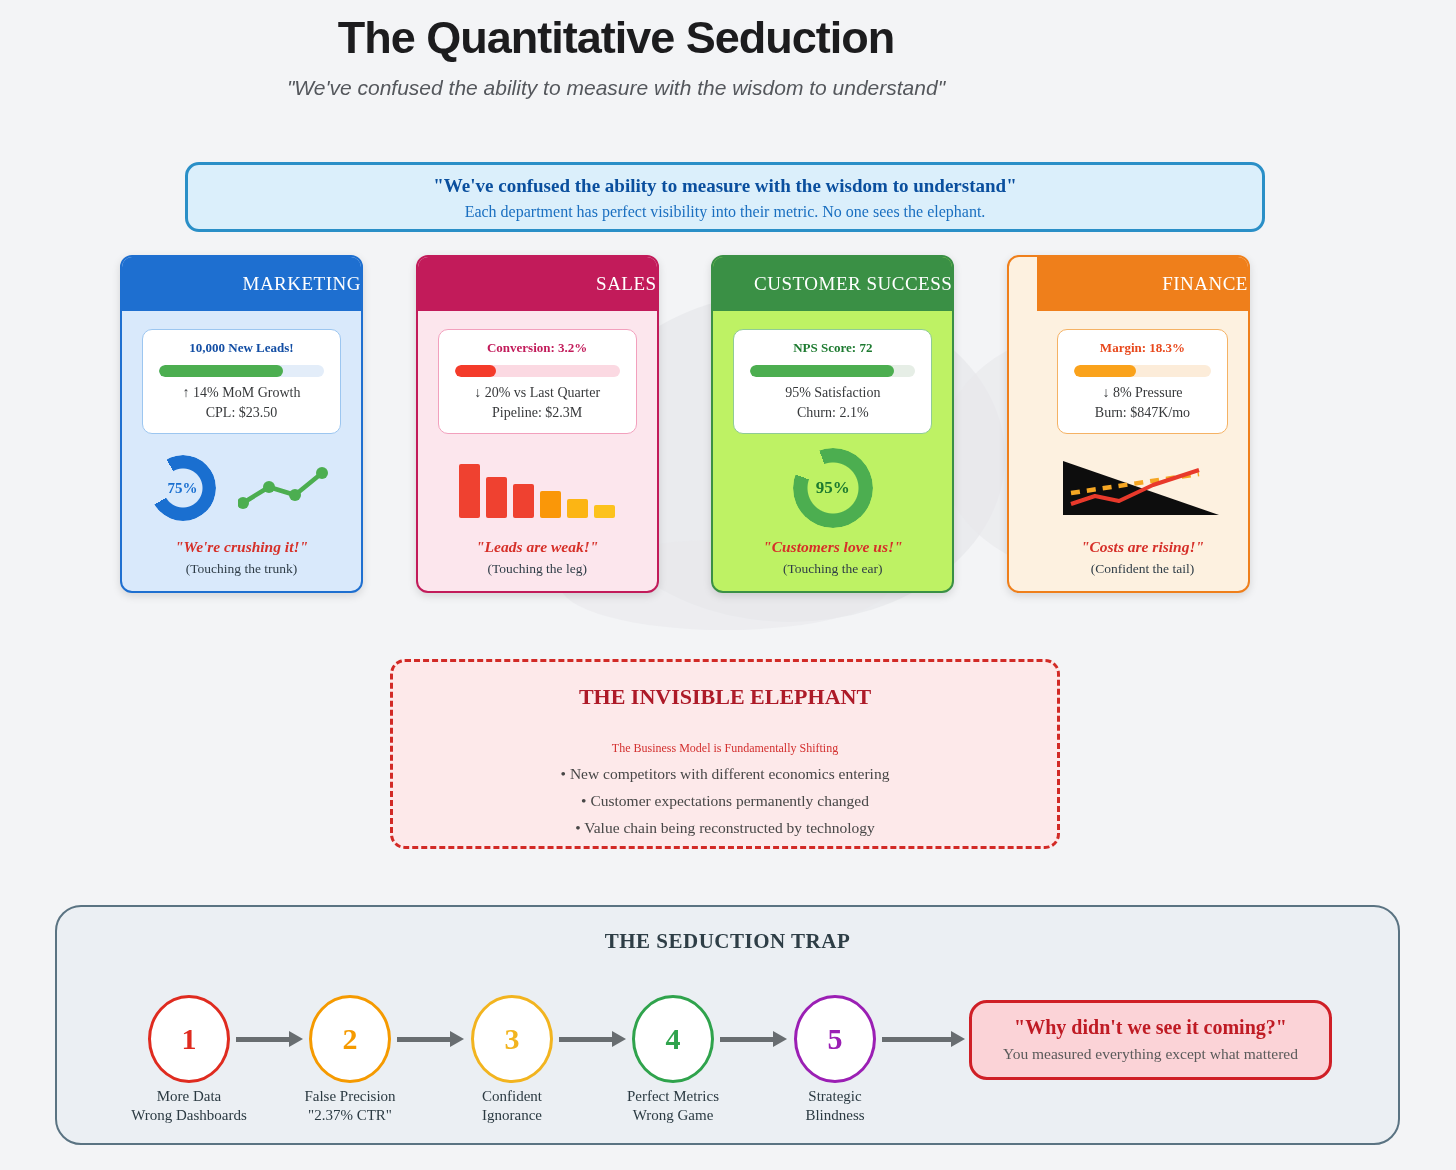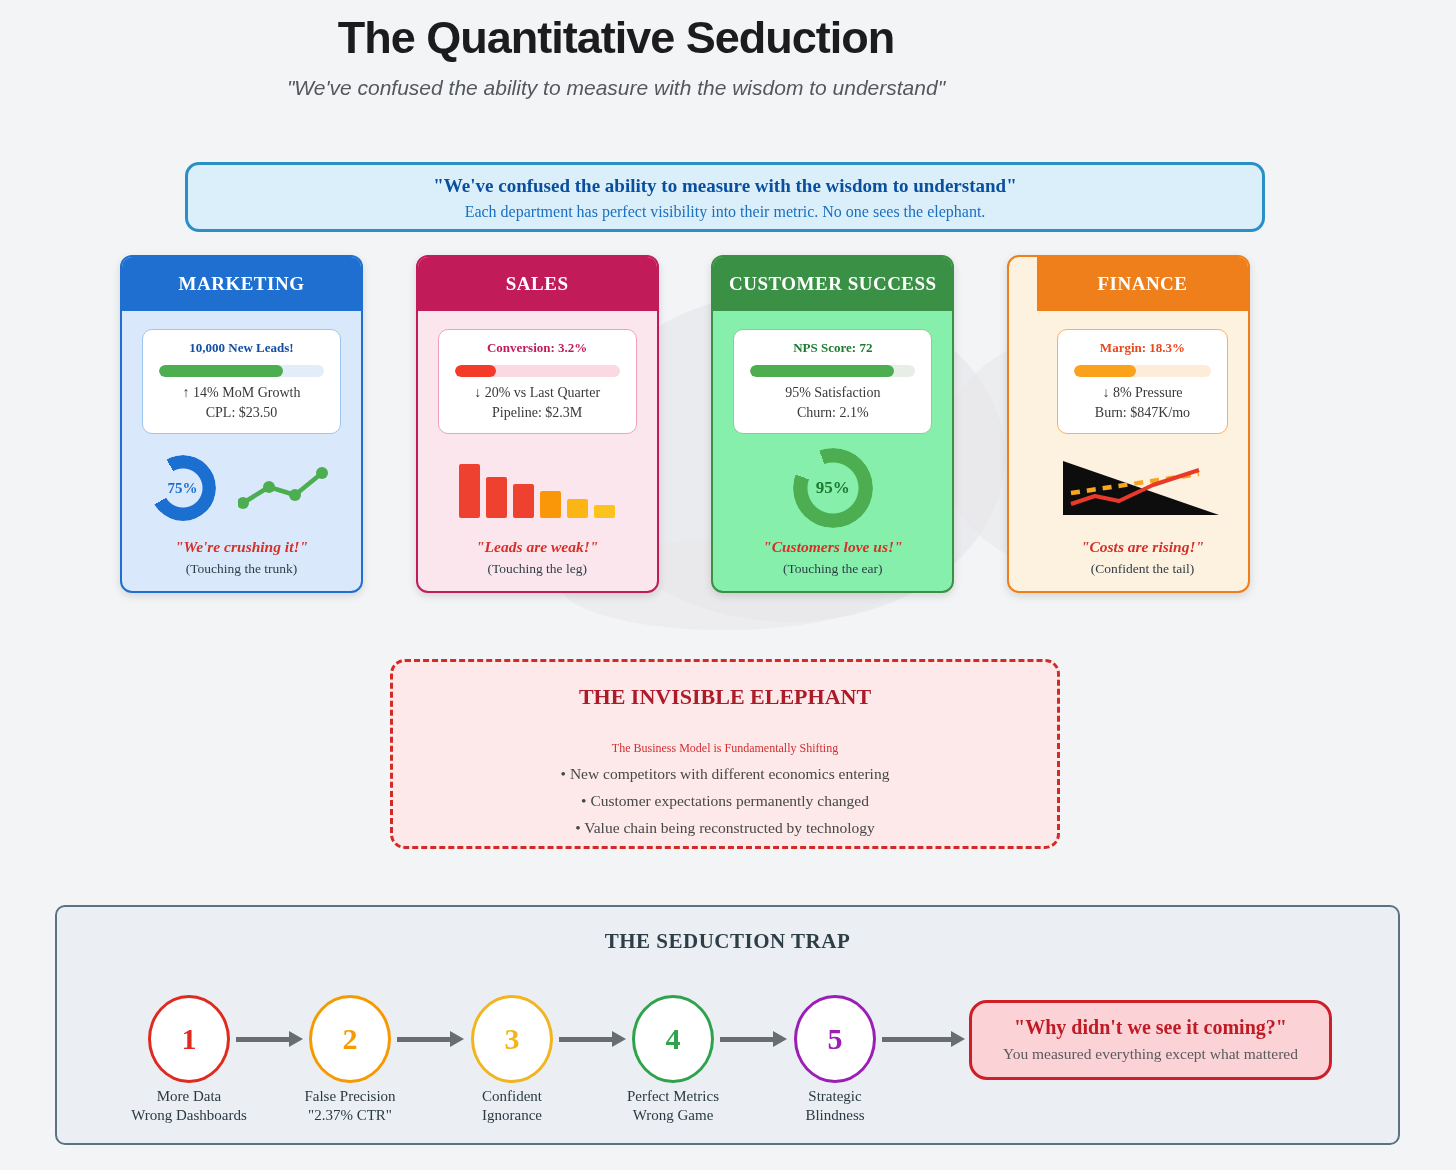--- a/index.html
+++ b/index.html
@@ -27,25 +27,25 @@
     text-align:center; padding-top:10px; z-index:2; }
   .callout-title { font-size:19px; font-weight:bold; color:#0a4f9e; }
   .callout-sub { font-size:16px; color:#1a6fc0; margin-top:6px; }
 
   
   .cards-row { position:absolute; left:120px; top:255px; width:1130px; height:340px;
     display:flex; justify-content:space-between; z-index:1; }
   .card { position:relative; width:243px; height:338px; border-radius:12px;
     border:2px solid; overflow:hidden; box-shadow:0 3px 8px rgba(0,0,0,.13);
     text-align:center; }
-  .card-header { height:54px; line-height:54px; color:#fff; font-weight:bold;
-    font-size:19px; letter-spacing:.5px; }
+  .card-header { height:54px; line-height:54px; color:#fff; font-weight:normal;
+    font-size:19px; letter-spacing:.5px;text-align:right; }
   .card.mkt   { border-color:#1e6fd0; background:#d9e9fb; }
   .card.sales { border-color:#c21b5a; background:#fce6ed; }
-  .card.cs    { border-color:#3a9045; background:#86efac; }
+  .card.cs    { border-color:#3a9045; background:#bef264; }
   .card.fin   { border-color:#ef7f1b; background:#fdf1e0;padding-left:28px; }
   .card.mkt   .card-header { background:#1e6fd0; }
   .card.sales .card-header { background:#c21b5a; }
   .card.cs    .card-header { background:#3a9045; }
   .card.fin   .card-header { background:#ef7f1b; }
 
   .metric-box { margin:18px 20px 0 20px; background:#fff; border-radius:10px;
     border:1.5px solid; padding:10px 12px 12px 12px; }
   .card.mkt   .metric-box { border-color:#9cc6f0; }
   .card.sales .metric-box { border-color:#f2a0bd; }
@@ -98,21 +98,21 @@
   
   .elephant { position:absolute; left:390px; top:659px; width:670px; height:190px;
     background:#fde9ea; border:3px dashed #d22a26; border-radius:15px;
     text-align:center; z-index:2; }
   .elephant-title { font-size:22px; font-weight:bold; color:#ad1a28; margin-top:22px; }
   .elephant-sub { font-size:12px; color:#d3302f; margin-top:31px; }
   .elephant-bullet { font-size:15.5px; color:#474747; margin-top:9px; }
 
   
   .trap { position:absolute; left:55px; top:905px; width:1345px; height:240px;
-    background:#ebeff3; border:2px solid #5a7382; border-radius:10px; z-index:2; }
+    background:#ebeff3; border:2px solid #5a7382; border-radius:26px; z-index:2; }
   .trap-title { text-align:center; margin-top:22px; font-size:21px; font-weight:bold;
     color:#2e3e46; letter-spacing:.5px; }
   .t-step { position:absolute; top:88px; width:82px; height:88px; border-radius:50%;
     border:3px solid; background:#fff; display:flex; align-items:center;
     justify-content:center; }
   .t-num { font-size:30px; font-weight:bold; }
   .t-label { position:absolute; top:180px; width:180px; text-align:center;
     font-size:15px; color:#2b3a42; line-height:19px; }
   .t-arrow { position:absolute; top:130px; height:5px; background:#686d70; }
   .t-arrow::after { content:""; position:absolute; right:-13px; top:-6px;

